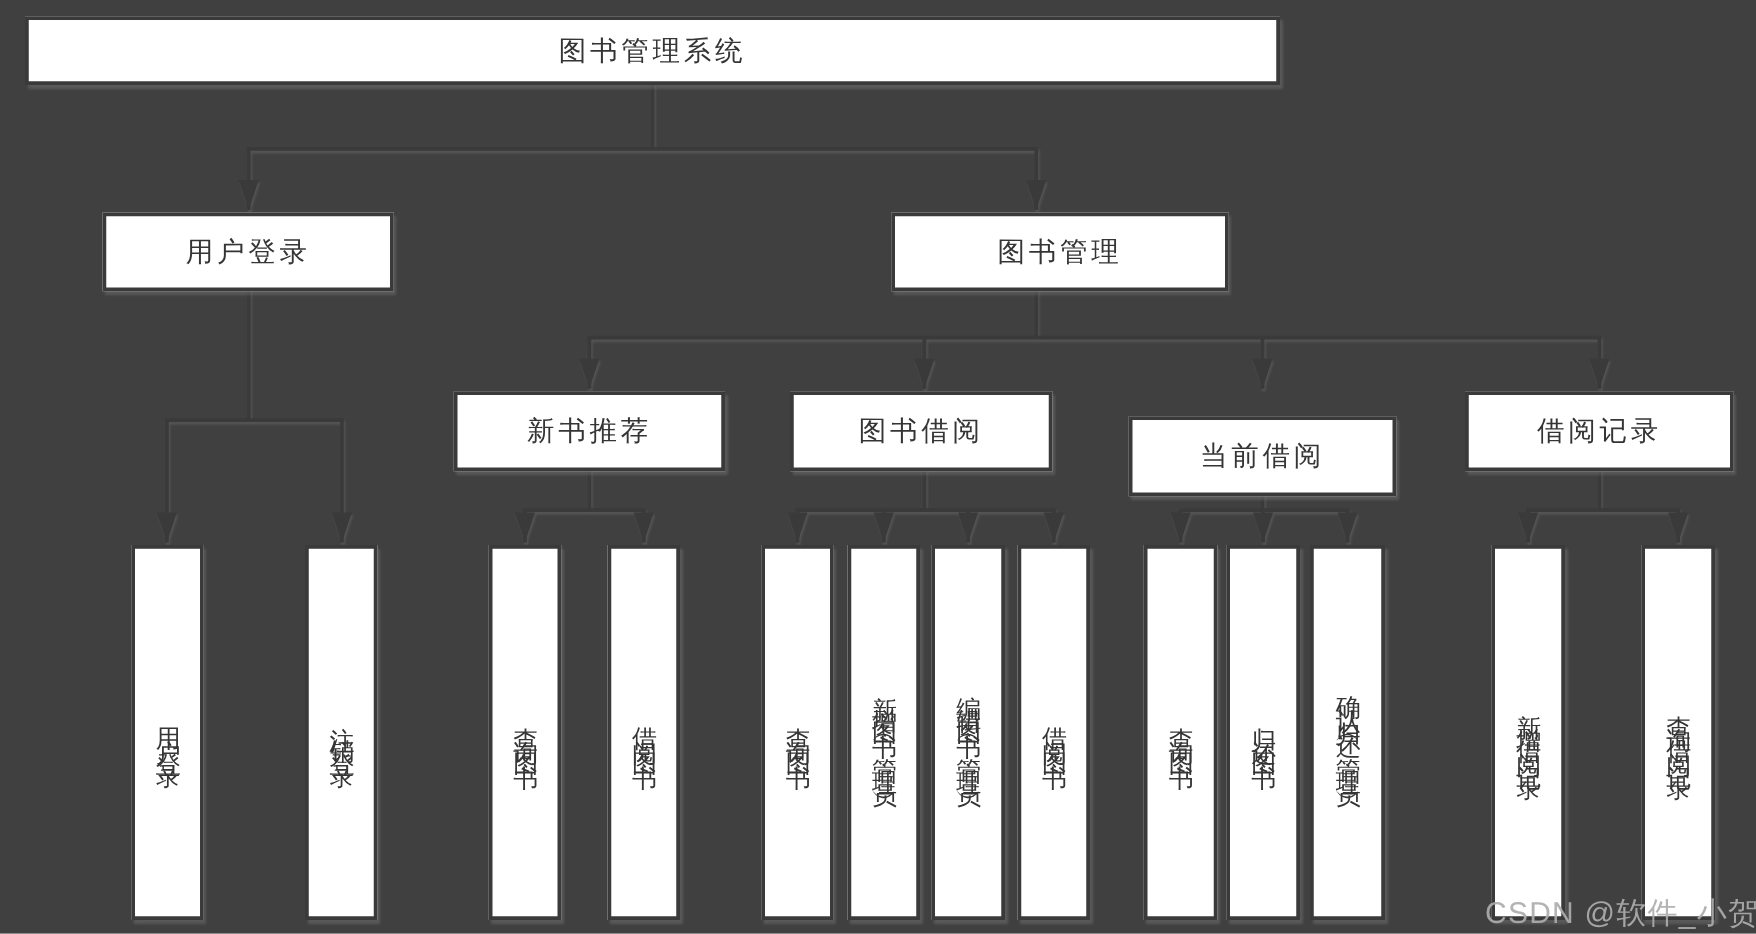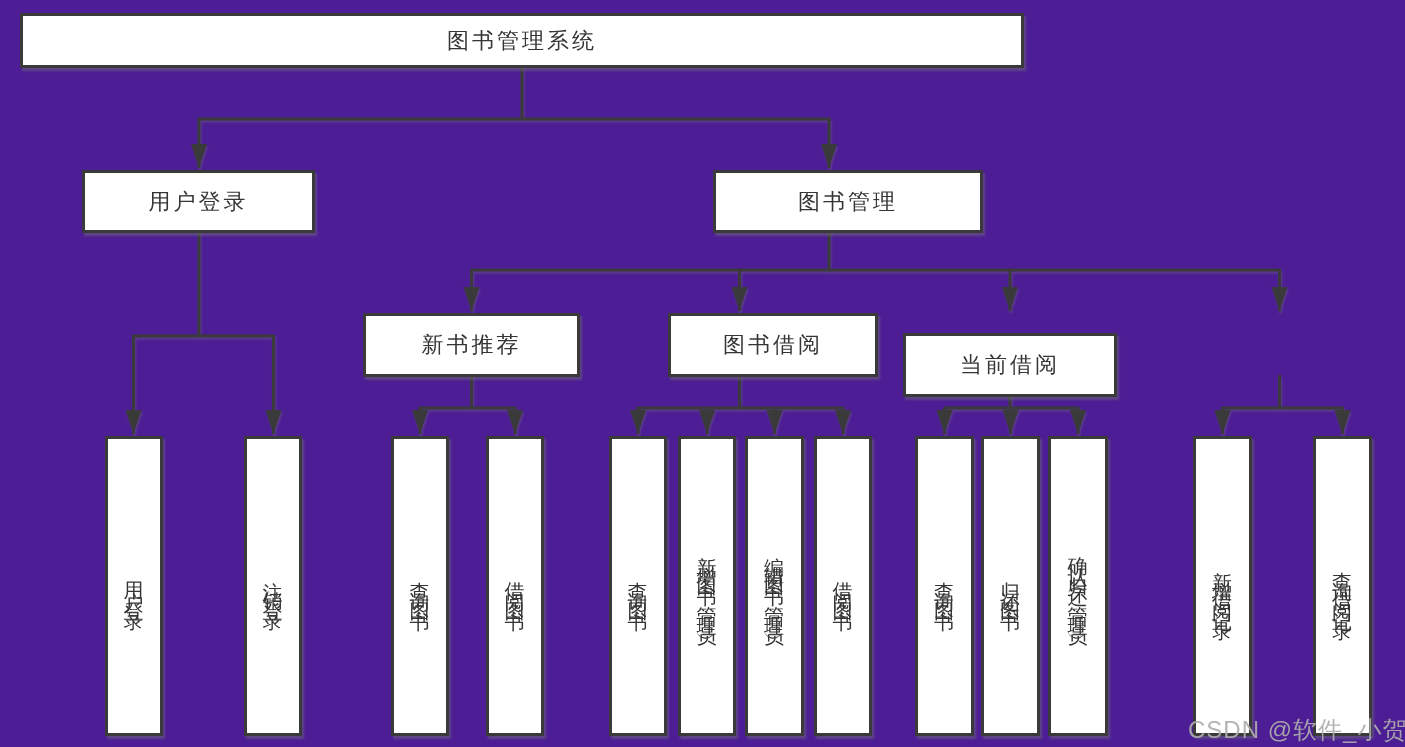--- a/index.html
+++ b/index.html
@@ -5,21 +5,21 @@
   html, body {
     margin: 0;
     padding: 0;
     background: #ffffff;
     font-family: "Liberation Sans", "DejaVu Sans", sans-serif;
   }
   .stage {
     position: relative;
     width: 1405px;
     height: 747px;
-    background: #4c1d95;
+    background: #404040;
     overflow: hidden;
   }
   svg.wires {
     position: absolute;
     left: 0;
     top: 0;
     filter: drop-shadow(1px 2px 1px rgba(120,120,120,0.40));
   }
   .node {
     position: absolute;
@@ -117,25 +117,28 @@
   <div class="node h" style="left:82px; top:170px; width:233px; height:63px;">
     <span>用户登录</span>
   </div>
   <div class="node h" style="left:713px; top:170px; width:270px; height:63px;">
     <span>图书管理</span>
   </div>
 
   <div class="node h" style="left:363px; top:313px; width:217px; height:64px;">
     <span>新书推荐</span>
   </div>
-  <div class="node h" style="left:668px; top:313px; width:210px; height:64px;">
+  <div class="node h" style="left:632px; top:313px; width:210px; height:64px;">
     <span>图书借阅</span>
   </div>
   <div class="node h" style="left:903px; top:313px; width:214px; height:64px;margin-top:20px;">
     <span>当前借阅</span>
+  </div>
+  <div class="node h" style="left:1172px; top:313px; width:215px; height:64px;">
+    <span>借阅记录</span>
   </div>
 
   <div class="node v" style="left:105px; top:436px; width:58px; height:300px;">
     <span>用户登录</span>
   </div>
   <div class="node v" style="left:244px; top:436px; width:58px; height:300px;">
     <span>注销登录</span>
   </div>
 
   <div class="node v" style="left:391px; top:436px; width:58px; height:300px;">

